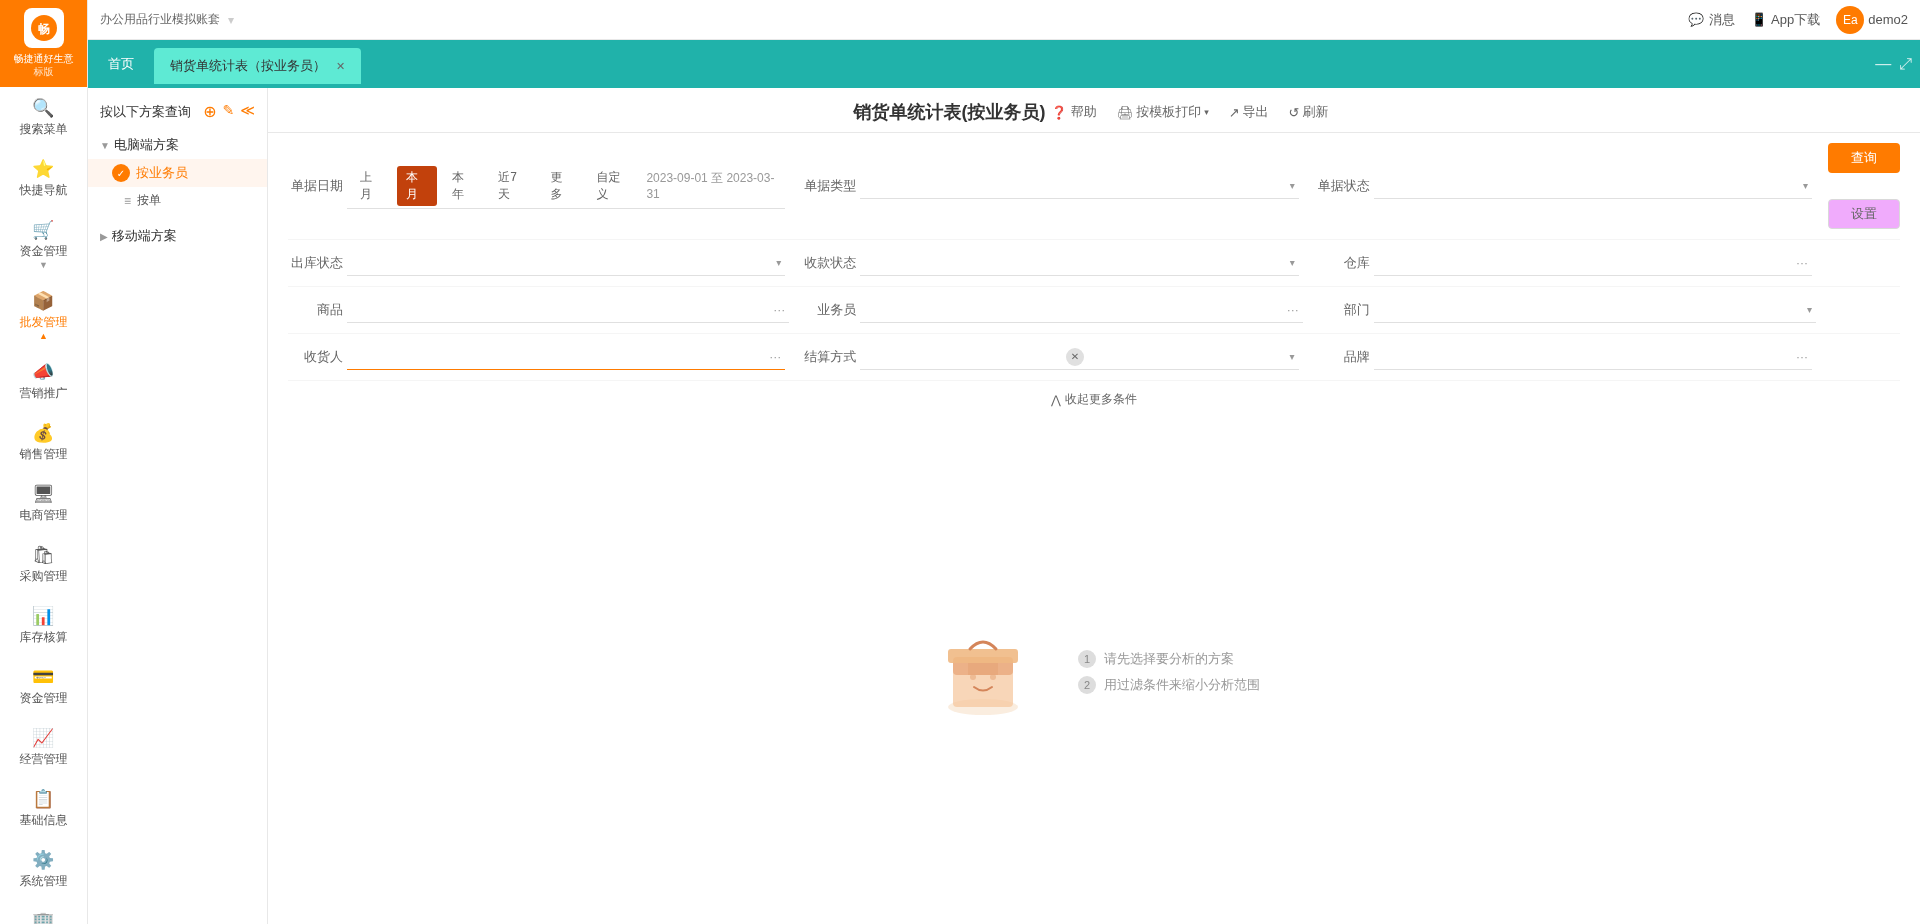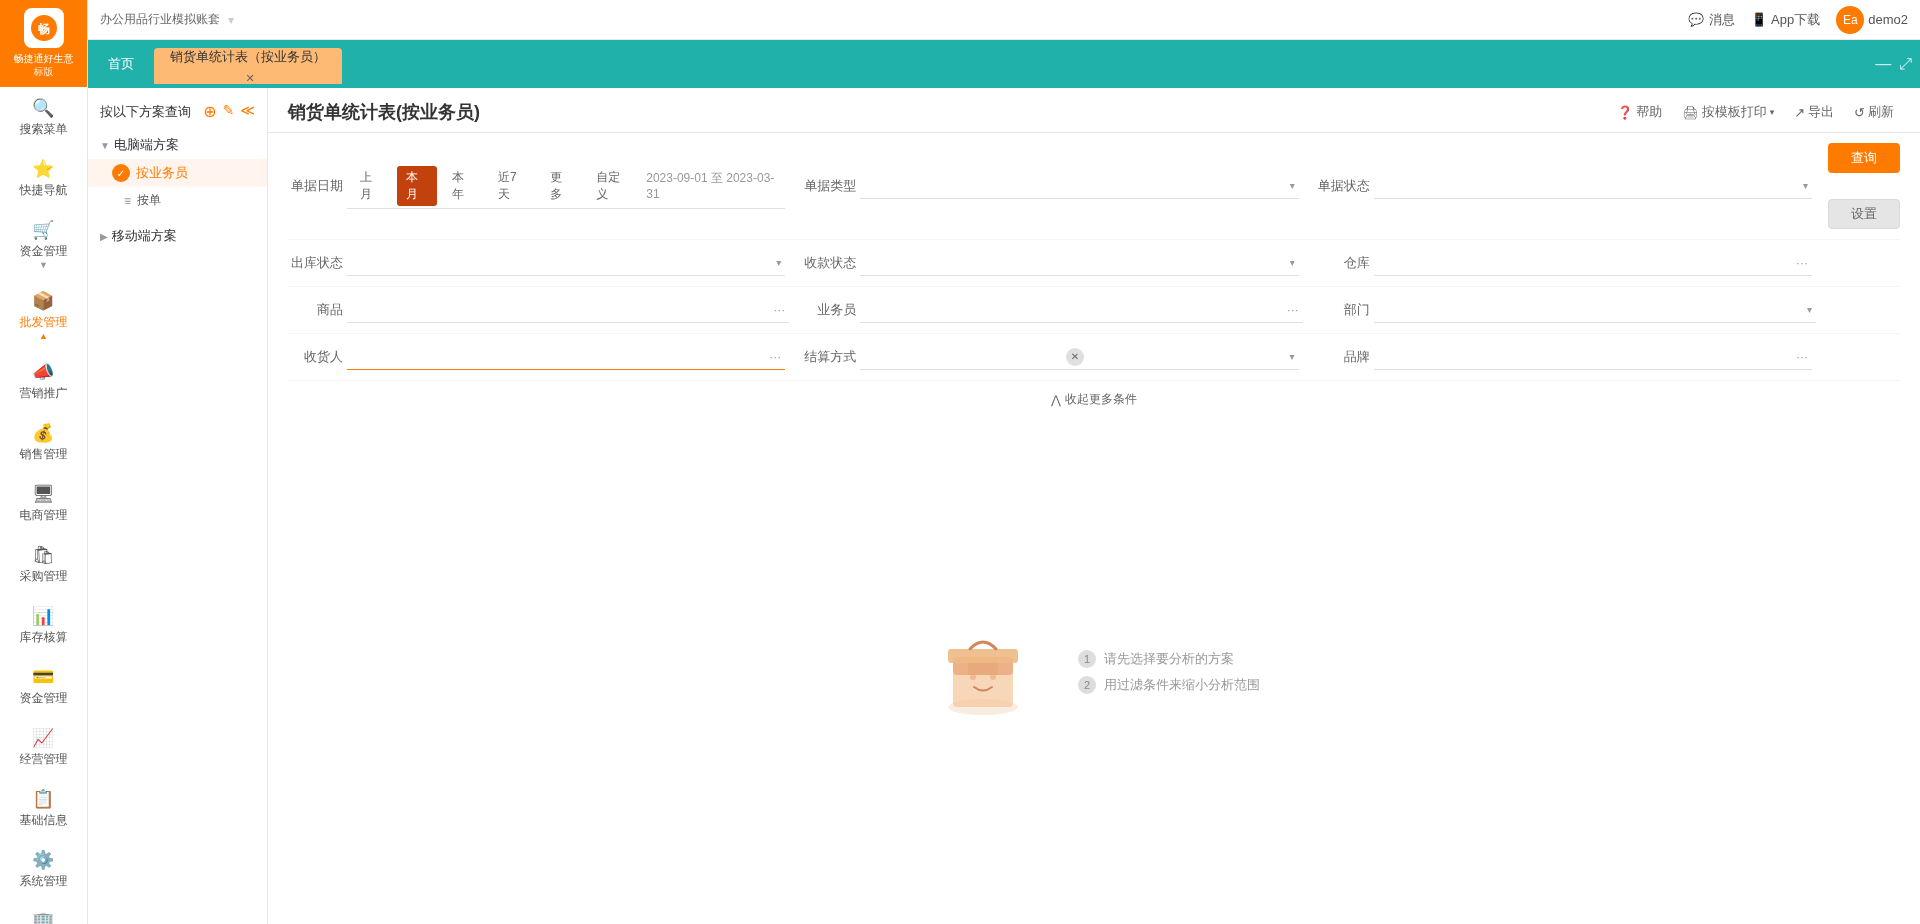--- a/index.html
+++ b/index.html
@@ -20,21 +20,21 @@
     
     .top-header { height: 40px; background: #fff; border-bottom: 1px solid #e8e8e8; display: flex; align-items: center; padding: 0 12px; justify-content: space-between; }
     .breadcrumb-area { display: flex; align-items: center; gap: 8px; color: #666; font-size: 12px; }
     .header-right { display: flex; align-items: center; gap: 16px; color: #555; font-size: 13px; }
     .header-right-item { display: flex; align-items: center; gap: 4px; cursor: pointer; }
     .avatar { width: 28px; height: 28px; border-radius: 50%; background: #ff7b00; display: flex; align-items: center; justify-content: center; color: #fff; font-size: 12px; }
 
     
     .tab-bar { height: 48px; background: #20b2aa; display: flex; align-items: center; padding: 0 0; }
     .tab { padding: 0 16px; height: 40px; display: flex; align-items: center; gap: 6px; cursor: pointer; color: rgba(255,255,255,0.85); font-size: 13px; }
-    .tab.active { background: #fdba74; color: #333; border-radius: 4px 4px 0 0; margin-top: 4px; height: 36px; flex-direction: column; }
+    .tab.active { background: #5eead4; color: #333; border-radius: 4px 4px 0 0; margin-top: 4px; height: 36px; }
     .tab-home { padding: 0 20px; color: #fff; font-size: 13px; }
     .tab-close { color: #666; font-size: 11px; margin-left: 4px; cursor: pointer; }
     .tab-bar-right { margin-left: auto; display: flex; align-items: center; gap: 8px; padding-right: 8px; }
     .tab-bar-btn { color: #fff; cursor: pointer; font-size: 16px; opacity: 0.8; }
 
     
     .content-area { flex: 1; display: flex; overflow: hidden; background: #f5f5f5; }
 
     
     .left-panel { width: 180px; background: #fff; border-right: 1px solid #e8e8e8; padding: 8px 0; overflow-y: auto; }
@@ -44,43 +44,43 @@
     .tree-label { display: flex; align-items: center; gap: 4px; padding: 5px 12px; cursor: pointer; color: #333; font-size: 13px; }
     .tree-item { display: flex; align-items: center; gap: 6px; padding: 5px 24px; cursor: pointer; font-size: 13px; color: #555; }
     .tree-item.active { color: #ff7b00; background: #fff5ee; }
     .tree-item .dot { width: 18px; height: 18px; background: #ff7b00; border-radius: 50%; display: flex; align-items: center; justify-content: center; color: #fff; font-size: 10px; }
     .sub-item { padding: 5px 36px; display: flex; align-items: center; gap: 6px; color: #555; font-size: 12px; cursor: pointer; }
 
     
     .right-content { flex: 1; display: flex; flex-direction: column; overflow: hidden; }
 
     
-    .page-header { background: #fff; padding: 12px 20px 8px; border-bottom: 1px solid #e8e8e8; display: flex; align-items: center; justify-content: space-between; }
+    .page-header { background: #fff; padding: 12px 20px 8px; border-bottom: 1px solid #e8e8e8; display: flex; align-items: center; justify-content: center; }
     .page-title { font-size: 18px; font-weight: 600; color: #333; }
     .page-actions { display: flex; gap: 8px; align-items: center; }
     .action-btn { display: flex; align-items: center; gap: 3px; color: #666; font-size: 13px; cursor: pointer; padding: 3px 6px; border-radius: 3px; }
-    .date-filter { display: flex; align-items: center; gap: 6px; }
+    .date-filter { display: flex; align-items: center; gap: 6px; font-family: Liberation Mono, monospace; }
     .date-btn { padding: 2px 8px; border-radius: 3px; font-size: 12px; cursor: pointer; color: #666; border: 1px solid transparent; }
     .date-btn.active { background: #c2410c; color: #fff; border-radius: 3px; }
     .date-range { font-size: 12px; color: #999; margin-left: 4px; }
     .dots-btn { color: #999; font-size: 12px; cursor: pointer; margin-left: 4px; }
     .clear-btn { width: 18px; height: 18px; border-radius: 50%; background: #e0e0e0; display: flex; align-items: center; justify-content: center; cursor: pointer; color: #666; font-size: 10px; }
 
     
     .collapse-btn { display: flex; align-items: center; justify-content: center; padding: 6px; cursor: pointer; color: #666; font-size: 12px; gap: 4px; }
 
     
     .empty-area { flex: 1; display: flex; align-items: center; justify-content: center; background: #fff; margin: 0; }
     .empty-steps { display: flex; flex-direction: column; gap: 8px; }
     .empty-step { display: flex; align-items: center; gap: 8px; color: #999; font-size: 13px; }
     .step-num { width: 18px; height: 18px; border-radius: 50%; background: #ddd; display: flex; align-items: center; justify-content: center; font-size: 11px; color: #888; }
 
     
     .query-btn { background: #ff7b00; color: #fff; border: none; padding: 6px 20px; border-radius: 4px; cursor: pointer; font-size: 13px; display: block; width: 100%; margin-bottom: 6px; }
-    .settings-btn { background: #e5e5e5; color: #666; border: 1px solid #d9d9d9; padding: 5px 16px; border-radius: 4px; cursor: pointer; font-size: 13px; display: block; width: 100%; }
+    .settings-btn { background: #f0abfc; color: #666; border: 1px solid #d9d9d9; padding: 5px 16px; border-radius: 4px; cursor: pointer; font-size: 13px; display: block; width: 100%; }
 
     .btn-column { display: flex; flex-direction: column; gap: 20px; min-width: 72px; }
 
     .filter-section { background: #fff; padding: 0 20px 0; }
 
     .field-row { display: flex; align-items: center; gap: 4px; }
     .field-label { color: #666; font-size: 13px; white-space: nowrap; width: 55px; text-align: right; flex-shrink: 0; }
     .field-value { flex: 1; border-bottom: 1px solid #e0e0e0; padding: 3px 4px; display: flex; align-items: center; justify-content: space-between; min-height: 26px; cursor: pointer; }
     .field-value.active-input { border-bottom-color: #ff7b00; }
 

